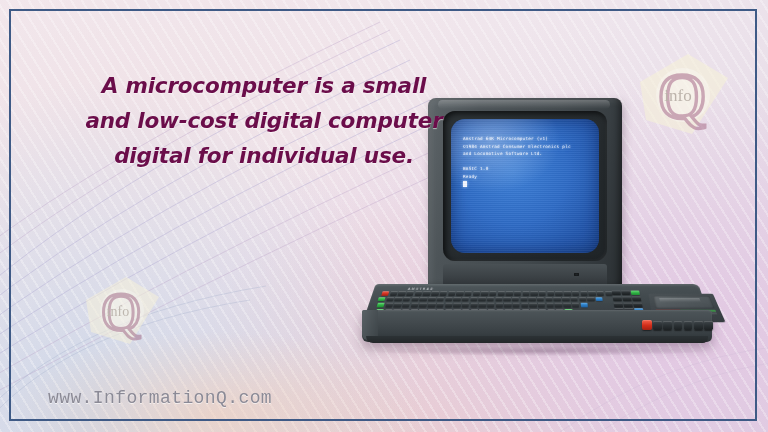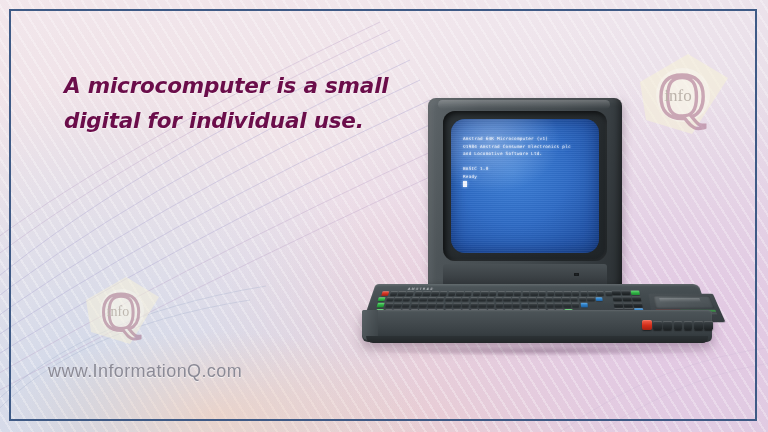--- a/index.html
+++ b/index.html
@@ -25,31 +25,31 @@
   
   #bg-glow{background:radial-gradient(ellipse 300px 120px at 215px 415px, rgba(246,206,180,.55) 0%, rgba(246,206,180,0) 70%);}
   #bg-arcs{left:0;top:0;}
   #bg-arcs svg{display:block;}
 
   
   #headline{position:absolute;left:64px;top:68px;width:400px;z-index:25;
       font-family:"DejaVu Sans",sans-serif;font-style:italic;font-weight:bold;
       font-size:21.5px;line-height:35px;color:#6b0d4a;letter-spacing:-.2px;
       text-shadow:0 1px 1px rgba(255,255,255,.55);}
-  #headline .ln{display:block;white-space:nowrap;}
+  #headline .ln{display:block;white-space:nowrap;text-align:center;}
 
   
   .wm{position:absolute;z-index:15;}
   .wm svg{display:block;}
   #wm-top{left:630px;top:48px;}
   #wm-bottom{left:78px;top:272px;}
 
   
-  #site-url{position:absolute;left:48px;top:361px;z-index:25;
-      font-family:Liberation Sans, sans-serif;font-size:18px;letter-spacing:.4px;
+  #site-url{position:absolute;left:48px;top:388px;z-index:25;
+      font-family:Liberation Mono, monospace;font-size:18px;letter-spacing:.4px;
       color:#8b8a96;text-shadow:0 1px 0 rgba(255,255,255,.6);}
 
   
   #computer{position:absolute;left:352px;top:98px;width:370px;height:258px;z-index:20;}
 
   
   #monitor{position:absolute;left:76px;top:0px;width:194px;height:192px;}
   #monitor-shell{position:absolute;inset:0;border-radius:8px 8px 5px 5px;
       background:linear-gradient(105deg,#5e6569 0%,#4d5458 22%,#434a4e 55%,#353b3f 82%,#2b3033 100%);
       box-shadow:inset -3px -3px 7px rgba(0,0,0,.45), inset 3px 3px 6px rgba(255,255,255,.10),
@@ -190,20 +190,21 @@
       <circle cx="44" cy="39" r="22" fill="#ffffff" opacity="0.26"></circle>
       <g opacity="0.58">
         <text x="43" y="58" text-anchor="middle" font-family="Liberation Serif, serif" font-size="55" fill="none" stroke="#a8758f" stroke-width="3">Q</text>
         <text x="40" y="44" text-anchor="middle" font-family="Liberation Serif, serif" font-size="14" fill="#9a8f86">info</text>
       </g>
     </svg>
   </div>
 
   <div id="headline">
     <span class="ln">A microcomputer is a small</span>
+    <span class="ln">and low-cost digital computer</span>
     <span class="ln">digital for individual use.</span>
   </div>
 
   <div id="site-url">www.InformationQ.com</div>
 
   <div id="computer">
 
     <div id="mon-shadow"></div>
 
     <div id="monitor">

